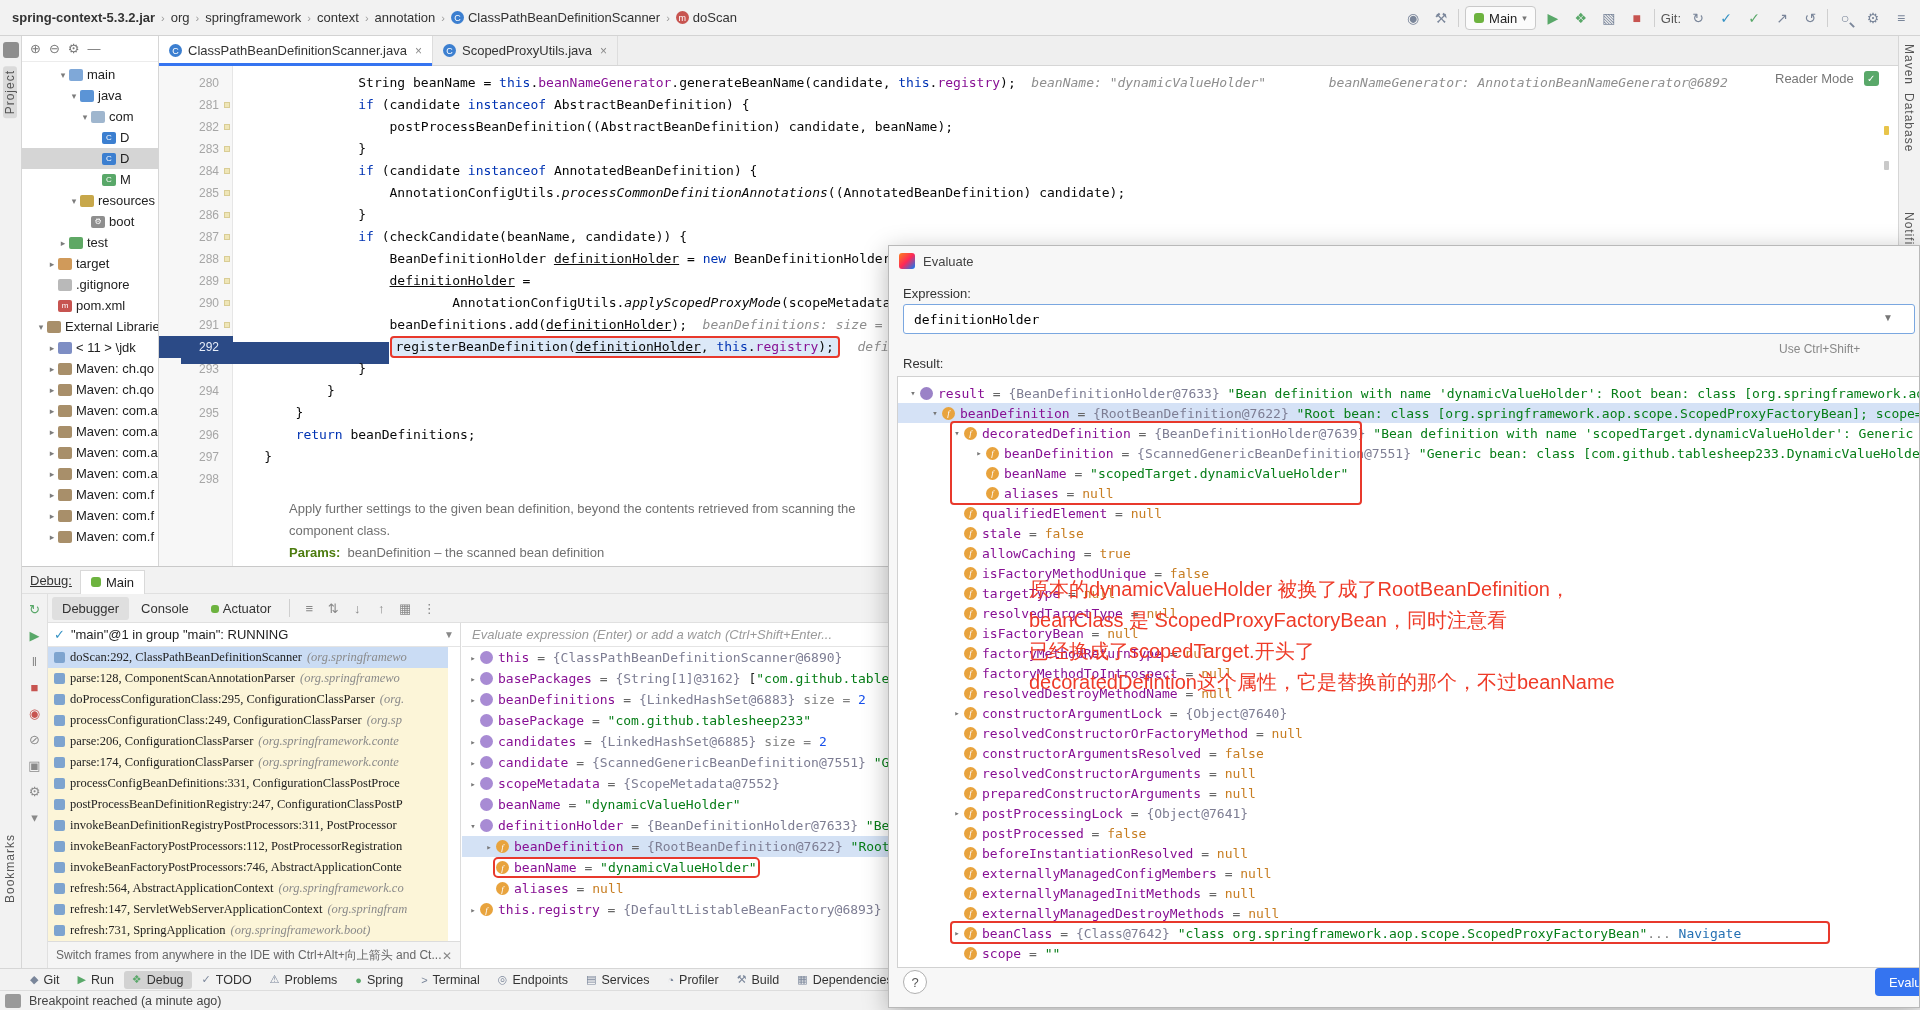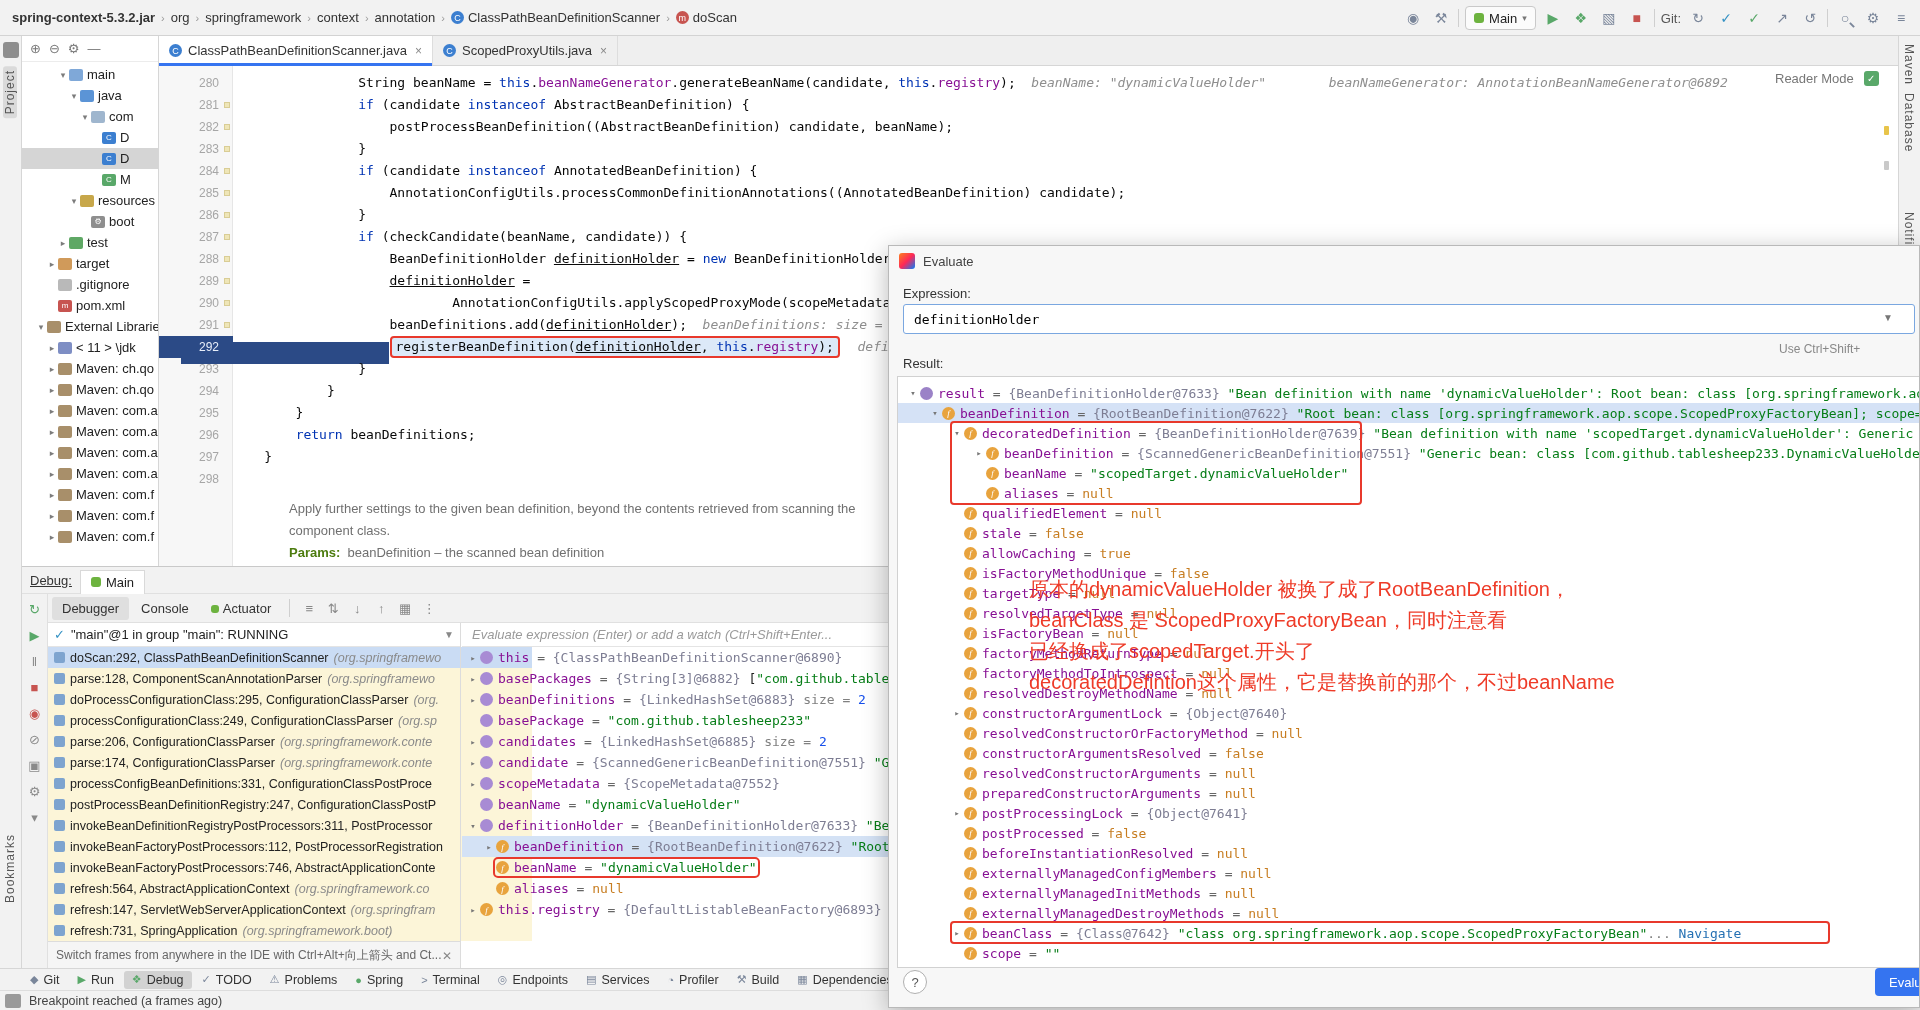--- a/index.html
+++ b/index.html
@@ -48,42 +48,42 @@
   
   #editor { position:absolute; left:159px; top:66px; width:1739px; height:500px; background:#fff; overflow:hidden; }
   #gutterbg { position:absolute; left:0; top:0; width:74px; height:500px; background:#F7F7F7; border-right:1px solid #E6E6E6; }
   #execbar { position:absolute; left:22px; top:276px; width:208px; height:22px; background:#2B4A86; z-index:1; }
   #gutter { position:absolute; left:0; top:6px; width:74px; z-index:2; }
   .gn { height:22px; line-height:22px; text-align:right; padding-right:14px; color:#A6A6A6; font-size:12px; position:relative; }
   .gn .mk { position:absolute; right:3px; top:8px; width:6px; height:6px; background:#EFE6B8; border:1px solid #D9CD95; }
   .gn.execg { background:#2B4A86; color:#E8EEF9; }
   #code { position:absolute; left:74px; top:6px; right:0; z-index:2; }
   .cl { height:22px; line-height:22px; white-space:pre; font-family:"DejaVu Sans Mono","Liberation Mono",monospace; font-size:13px; color:#080808; }
-  .kw { color:#0033B3; } .fld { color:#871094; } .itl { }
+  .kw { color:#0033B3; } .fld { color:#871094; } .itl { font-style:italic; }
   .ulv { text-decoration:underline; }
   .hint { color:#8E8E8E; font-style:italic; }
   .stmtbox { background:#DCE9F8; border:2px solid #E8392C; border-radius:4px; padding:0 4px; margin:0 2px 0 0; display:inline-block; height:22px; line-height:18px; }
   #docblock { position:absolute; left:130px; top:432px; z-index:2; color:#707070; font-size:13px; line-height:22px; white-space:pre; }
   #docblock b { color:#4d7c0f;margin-top:21px; }
   #readermode { position:absolute; left:1775px; top:71px; z-index:3; color:#777; display:flex; gap:10px; align-items:center; }
   .shield { width:15px; height:15px; border-radius:3px; background:#59A869; color:#fff; font-size:10px; display:inline-flex; align-items:center; justify-content:center; }
   .stripe-mark { position:absolute; width:5px; height:9px; border-radius:1px; z-index:3; }
 
   
   #debug { position:absolute; left:22px; top:566px; width:1876px; height:402px; background:#fff; border-top:1px solid #C9C9C9; }
   #dbghead { position:absolute; left:0; top:0; width:100%; height:27px; background:#F2F2F2; border-bottom:1px solid #E0E0E0; display:flex; align-items:center; gap:8px; padding-left:8px; }
   #sessiontab { display:flex; align-items:center; gap:5px; background:#FFFFFF; border:1px solid #D9D9D9; border-bottom:none; padding:2px 10px; height:24px; margin-top:3px; }
   #dbgtabs { position:absolute; left:26px; top:27px; right:0; height:29px; background:#F2F2F2; border-bottom:1px solid #E0E0E0; display:flex; align-items:center; gap:2px; padding-left:4px; }
   .dtab { padding:4px 10px; border-radius:3px; color:#333; }
   .dtab.active { background:#DFDFDF; }
   .dtabicon { color:#888; width:22px; text-align:center; }
   #dbgstrip { position:absolute; left:0; top:27px; width:26px; bottom:0; background:#F2F2F2; border-right:1px solid #E0E0E0; display:flex; flex-direction:column; align-items:center; padding-top:8px; gap:11px; }
   .dsi { font-size:13px; }
   #threadrow { position:absolute; left:26px; top:56px; width:412px; height:24px; border-bottom:1px solid #E4E4E4; display:flex; align-items:center; gap:6px; padding:0 6px; white-space:nowrap; overflow:hidden; }
-  #frames { position:absolute; left:26px; top:80px; width:484px; height:294px; overflow:hidden; }
+  #frames { position:absolute; left:26px; top:80px; width:400px; height:294px; overflow:hidden;font-family:Liberation Serif, serif; }
   .frow { height:21px; display:flex; align-items:center; gap:5px; padding:0 6px; white-space:nowrap; overflow:hidden; background:#FCF5D8; font-size:12.5px; }
   .frow.top { background:#CADCF4; }
   .fic { width:11px; height:11px; flex:none; background:#7EA4CF; border-radius:2px; }
   .fpkg { color:#8a8a8a; font-style:italic; }
   #framesbanner { position:absolute; left:26px; top:374px; width:412px; height:28px; background:#F5F5F5; border-top:1px solid #DCDCDC; color:#666; font-size:12px; display:flex; align-items:center; justify-content:space-between; padding:0 8px; white-space:nowrap; overflow:hidden; }
   #vsplit { position:absolute; left:438px; top:56px; width:1px; bottom:0; background:#DCDCDC; }
   #watchrow { position:absolute; left:440px; top:56px; right:0; height:24px; border-bottom:1px solid #E4E4E4; display:flex; align-items:center; padding-left:10px; color:#9a9a9a; font-style:italic; white-space:nowrap; overflow:hidden; }
   #vars { position:absolute; left:440px; top:80px; right:0; bottom:0; overflow:hidden; }
   .vrow { height:21px; display:flex; align-items:center; white-space:pre; font-family:"DejaVu Sans Mono","Liberation Mono",monospace; font-size:13px; overflow:hidden; }
   .vrow.sel { background:#D4E2F5; }
@@ -497,21 +497,21 @@
     <div id="framesbanner">
       <span>Switch frames from anywhere in the IDE with Ctrl+Alt+向上箭头 and Ct...</span>
       <span style="color:#888;">✕</span>
     </div>
     <div id="vsplit"></div>
     <div id="watchrow">
       <span>Evaluate expression (Enter) or add a watch (Ctrl+Shift+Enter...</span>
     </div>
     <div id="vars">
         <div class="vrow" style="padding-left: 4px;"><span class="chev">▸</span><span style="display: inline-flex; align-items: center;"><span class="fico v"></span><span class="nm">this</span><span class="veq"> = </span><span class="v-obj">{ClassPathBeanDefinitionScanner@6890}</span></span></div>
-        <div class="vrow" style="padding-left: 4px;"><span class="chev">▸</span><span style="display: inline-flex; align-items: center;"><span class="fico v"></span><span class="nm">basePackages</span><span class="veq"> = </span><span class="v-obj">{String[3]@6882}</span><span> [</span><span class="v-str">"com.github.tablesheep233"</span><span>]</span></span></div>
+        <div class="vrow" style="padding-left: 4px;"><span class="chev">▸</span><span style="display: inline-flex; align-items: center;"><span class="fico v"></span><span class="nm">basePackages</span><span class="veq"> = </span><span class="v-obj">{String[1]@3162}</span><span> [</span><span class="v-str">"com.github.tablesheep233"</span><span>]</span></span></div>
         <div class="vrow" style="padding-left: 4px;"><span class="chev">▸</span><span style="display: inline-flex; align-items: center;"><span class="fico v"></span><span class="nm">beanDefinitions</span><span class="veq"> = </span><span class="v-obj">{LinkedHashSet@6883}</span><span class="v-dim"> size = </span><span class="v-num">2</span></span></div>
         <div class="vrow" style="padding-left: 4px;"><span class="chev"></span><span style="display: inline-flex; align-items: center;"><span class="fico v"></span><span class="nm">basePackage</span><span class="veq"> = </span><span class="v-str">"com.github.tablesheep233"</span></span></div>
         <div class="vrow" style="padding-left: 4px;"><span class="chev">▸</span><span style="display: inline-flex; align-items: center;"><span class="fico v"></span><span class="nm">candidates</span><span class="veq"> = </span><span class="v-obj">{LinkedHashSet@6885}</span><span class="v-dim"> size = </span><span class="v-num">2</span></span></div>
         <div class="vrow" style="padding-left: 4px;"><span class="chev">▸</span><span style="display: inline-flex; align-items: center;"><span class="fico v"></span><span class="nm">candidate</span><span class="veq"> = </span><span class="v-obj">{ScannedGenericBeanDefinition@7551}</span><span class="v-str"> "Generic bean: class [com.github.tablesheep233.DynamicValueHolder]; scope=refresh; abstract=false;"</span></span></div>
         <div class="vrow" style="padding-left: 4px;"><span class="chev">▸</span><span style="display: inline-flex; align-items: center;"><span class="fico v"></span><span class="nm">scopeMetadata</span><span class="veq"> = </span><span class="v-obj">{ScopeMetadata@7552}</span></span></div>
         <div class="vrow" style="padding-left: 4px;"><span class="chev"></span><span style="display: inline-flex; align-items: center;"><span class="fico v"></span><span class="nm">beanName</span><span class="veq"> = </span><span class="v-str">"dynamicValueHolder"</span></span></div>
         <div class="vrow" style="padding-left: 4px;"><span class="chev">▾</span><span style="display: inline-flex; align-items: center;"><span class="fico v"></span><span class="nm">definitionHolder</span><span class="veq"> = </span><span class="v-obj">{BeanDefinitionHolder@7633}</span><span class="v-str"> "Bean definition with name 'dynamicValueHolder': Root bean: class"</span></span></div>
         <div class="vrow sel" style="padding-left: 20px;"><span class="chev">▸</span><span style="display: inline-flex; align-items: center;"><span class="fico f">f</span><span class="nm">beanDefinition</span><span class="veq"> = </span><span class="v-obj">{RootBeanDefinition@7622}</span><span class="v-str"> "Root bean: class [org.springframework.aop.scope.ScopedProxyFactoryBean]"</span></span></div>
         <div class="vrow" style="padding-left: 20px;"><span class="chev"></span><span class="redwrap" style="display: inline-flex; align-items: center;"><span class="fico f">f</span><span class="nm">beanName</span><span class="veq"> = </span><span class="v-str">"dynamicValueHolder"</span></span></div>
         <div class="vrow" style="padding-left: 20px;"><span class="chev"></span><span style="display: inline-flex; align-items: center;"><span class="fico f">f</span><span class="nm">aliases</span><span class="veq"> = </span><span class="v-kw">null</span></span></div>
@@ -565,21 +565,21 @@
         <span>Build</span>
       </span>
       <span class="bbtn">
         <span class="bico" style="color: rgb(122, 134, 154);">▦</span>
         <span>Dependencies</span>
       </span>
     </div>
 
   <div id="sbar">
     <span style="width:16px; height:14px; background:#9a9a9a; display:inline-block; margin:0 8px 0 5px; border-radius:2px;"></span>
-    <span>Breakpoint reached (a frames ago)</span>
+    <span>Breakpoint reached (a minute ago)</span>
   </div>
 
   <div id="dlg">
     <div id="dlgtitle">
       <span class="ijlogo"></span>
       <span>Evaluate</span>
     </div>
     <div id="exprlabel">Expression:</div>
     <div id="exprinput">
       <span>definitionHolder</span>

